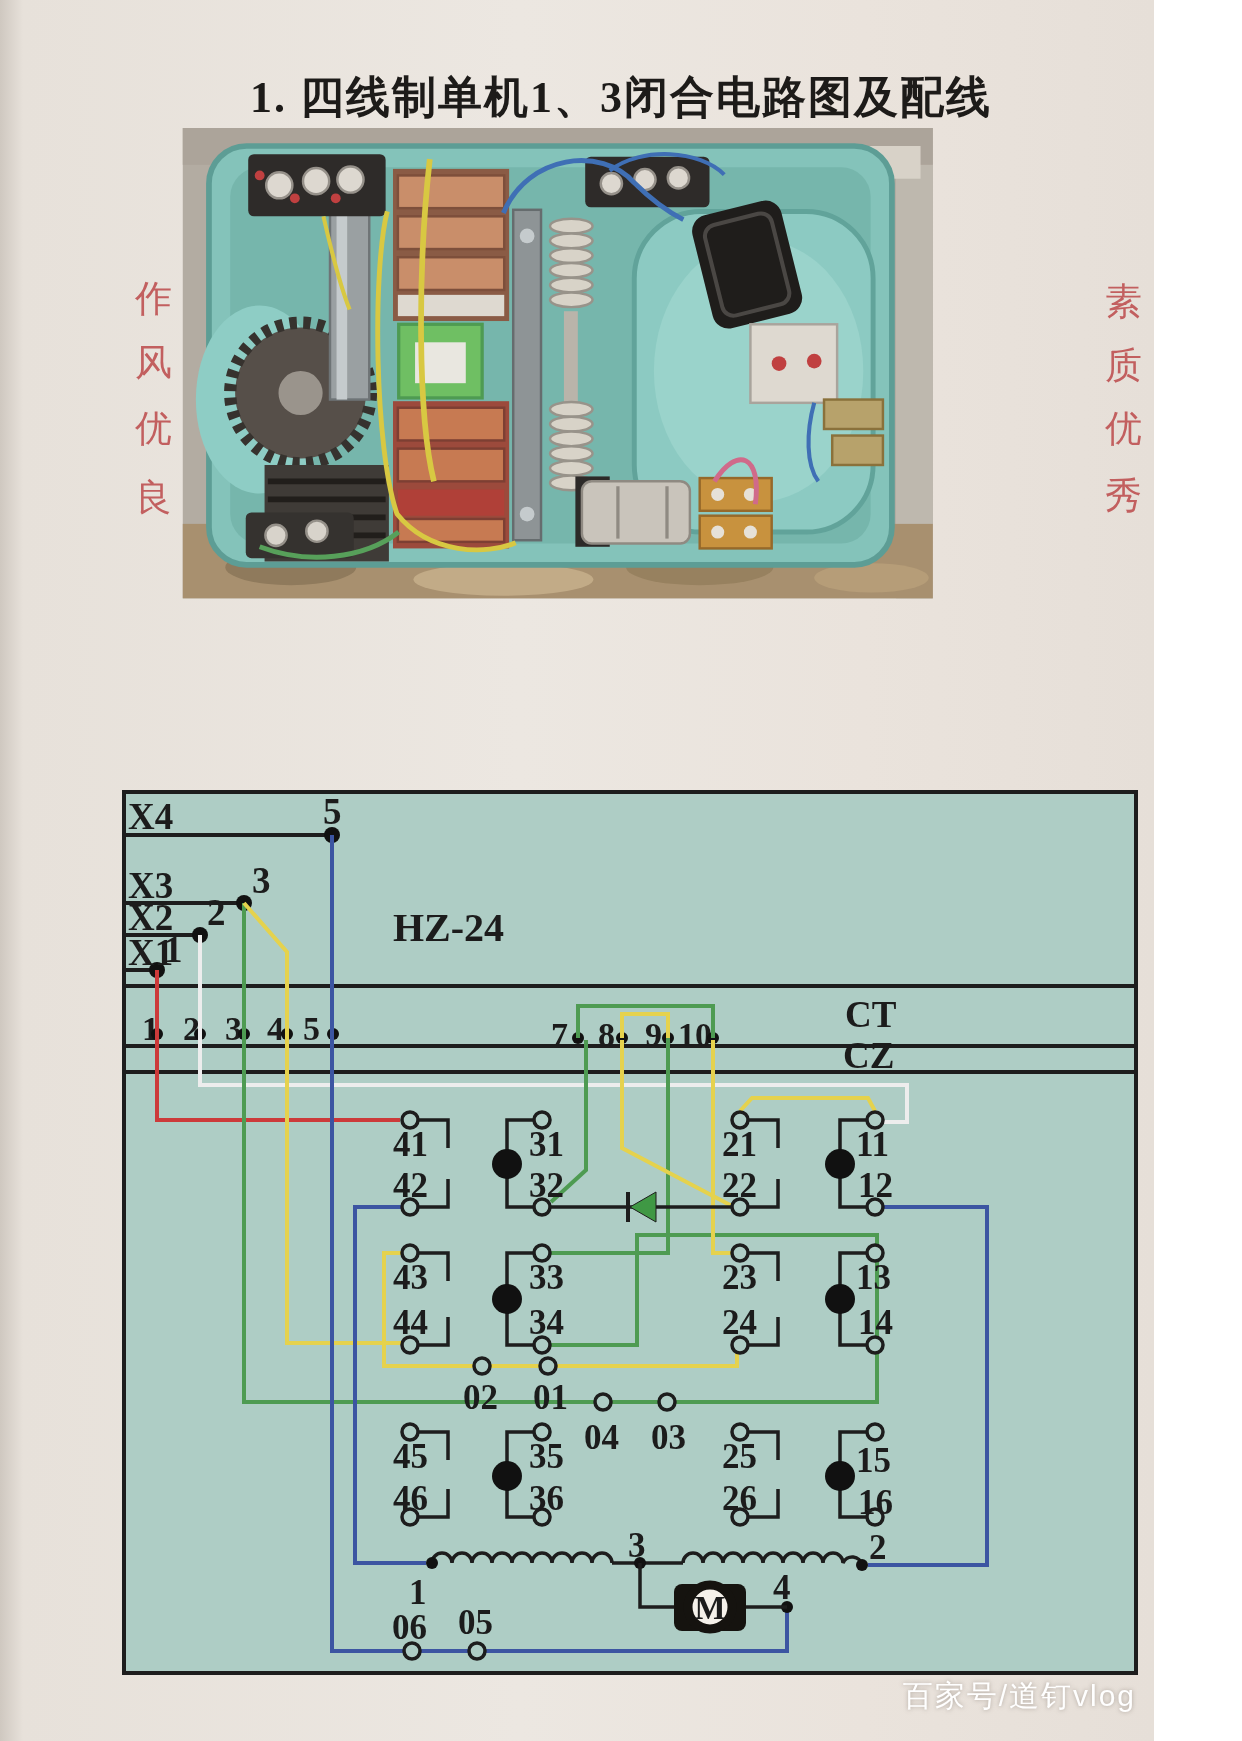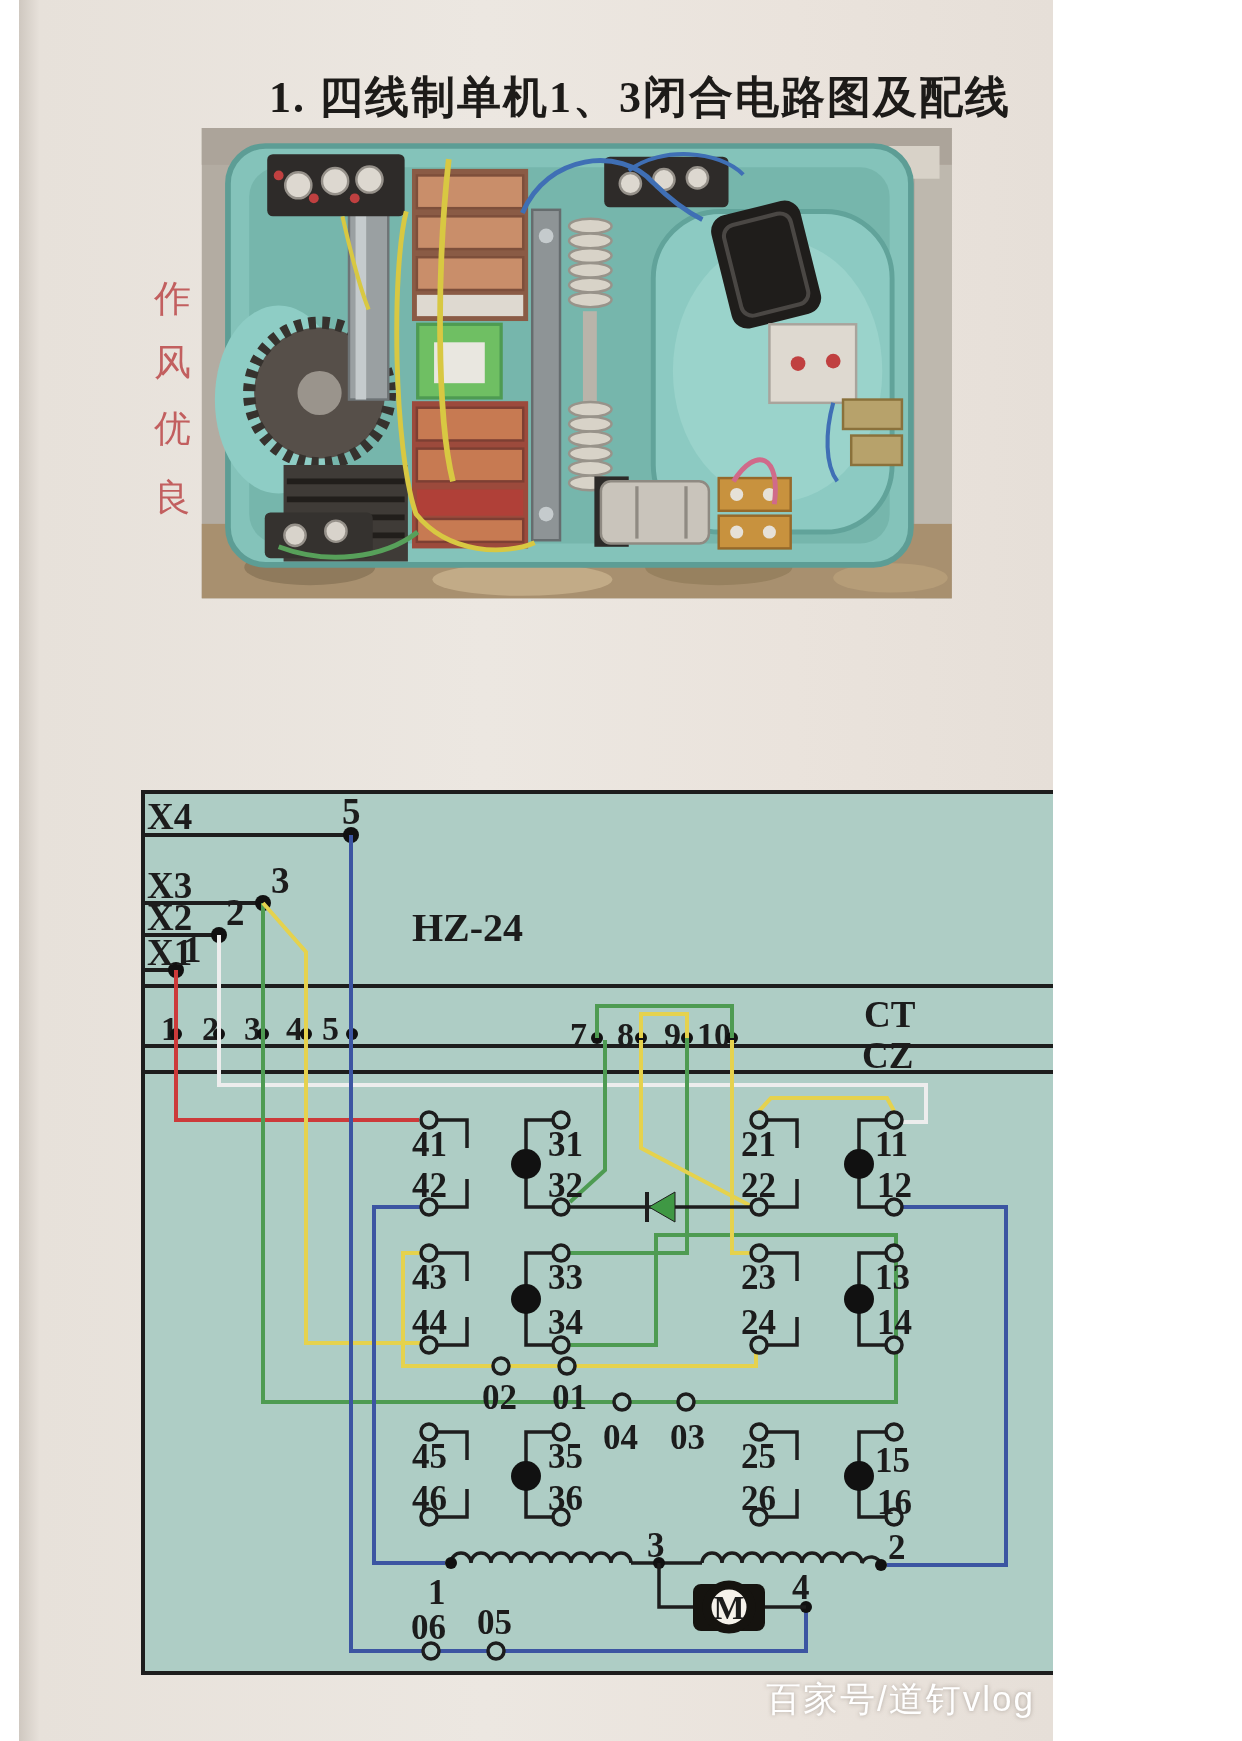--- a/index.html
+++ b/index.html
@@ -1,25 +1,25 @@
 <!DOCTYPE html>
 <html><head>
 <meta charset="utf-8">
 <style>
   html,body{margin:0;padding:0;}
-  #page{position:relative;width:1034px;height:1741px;overflow:hidden;
+  #page{position:relative;width:1154px;height:1741px;overflow:hidden;
     background:linear-gradient(90deg,#cfc8c0 0,#e7e1da 2%,#ece7e1 45%,#eae3dc 75%,#e6dfd8 100%);
-    font-family:"Liberation Serif",serif;margin-left:19px;}
+    font-family:"Liberation Serif",serif;}
   .title{position:absolute;left:0;top:68px;width:1242px;text-align:center;
     font-size:44px;font-weight:bold;color:#1d1b19;letter-spacing:2px;}
   .sidetext{position:absolute;writing-mode:vertical-rl;text-orientation:upright;
     font-size:37px;letter-spacing:1.75em;font-weight:normal;}
   .sidetext.left{left:128px;top:252px;}
   .sidetext.right{left:1098px;top:252px;}
-  .watermark{position:absolute;right:18px;top:1676px;font-size:35px;color:#ffffff;
+  .watermark{position:absolute;right:18px;top:1676px;font-size:30px;color:#ffffff;
     text-shadow:0 0 4px rgba(120,110,100,.55);font-family:"Liberation Sans",sans-serif;letter-spacing:2px;}
   svg text{font-family:"Liberation Serif",serif;font-weight:bold;fill:#1c1c1c;}
   .abs{position:absolute;}
 </style>
 </head>
 <body>
 
 <div id="page">
 
   <div class="title">1. 四线制单机1、3闭合电路图及配线</div>

